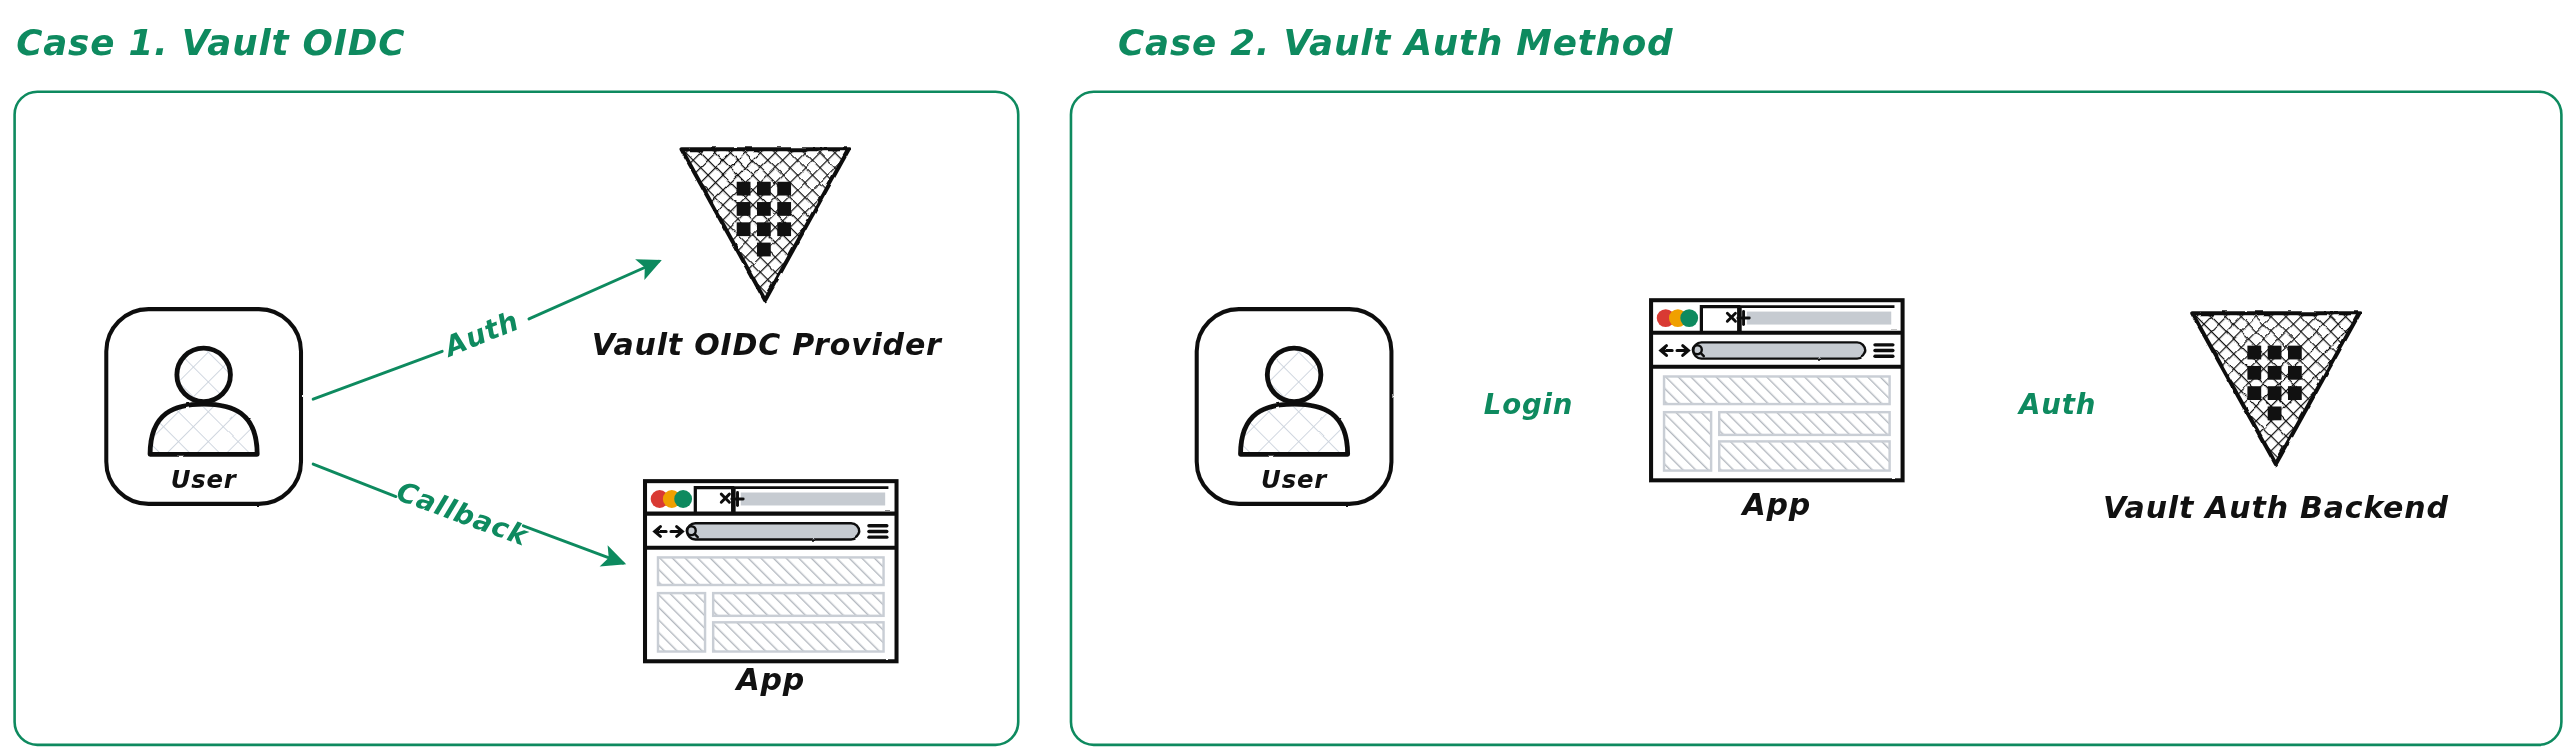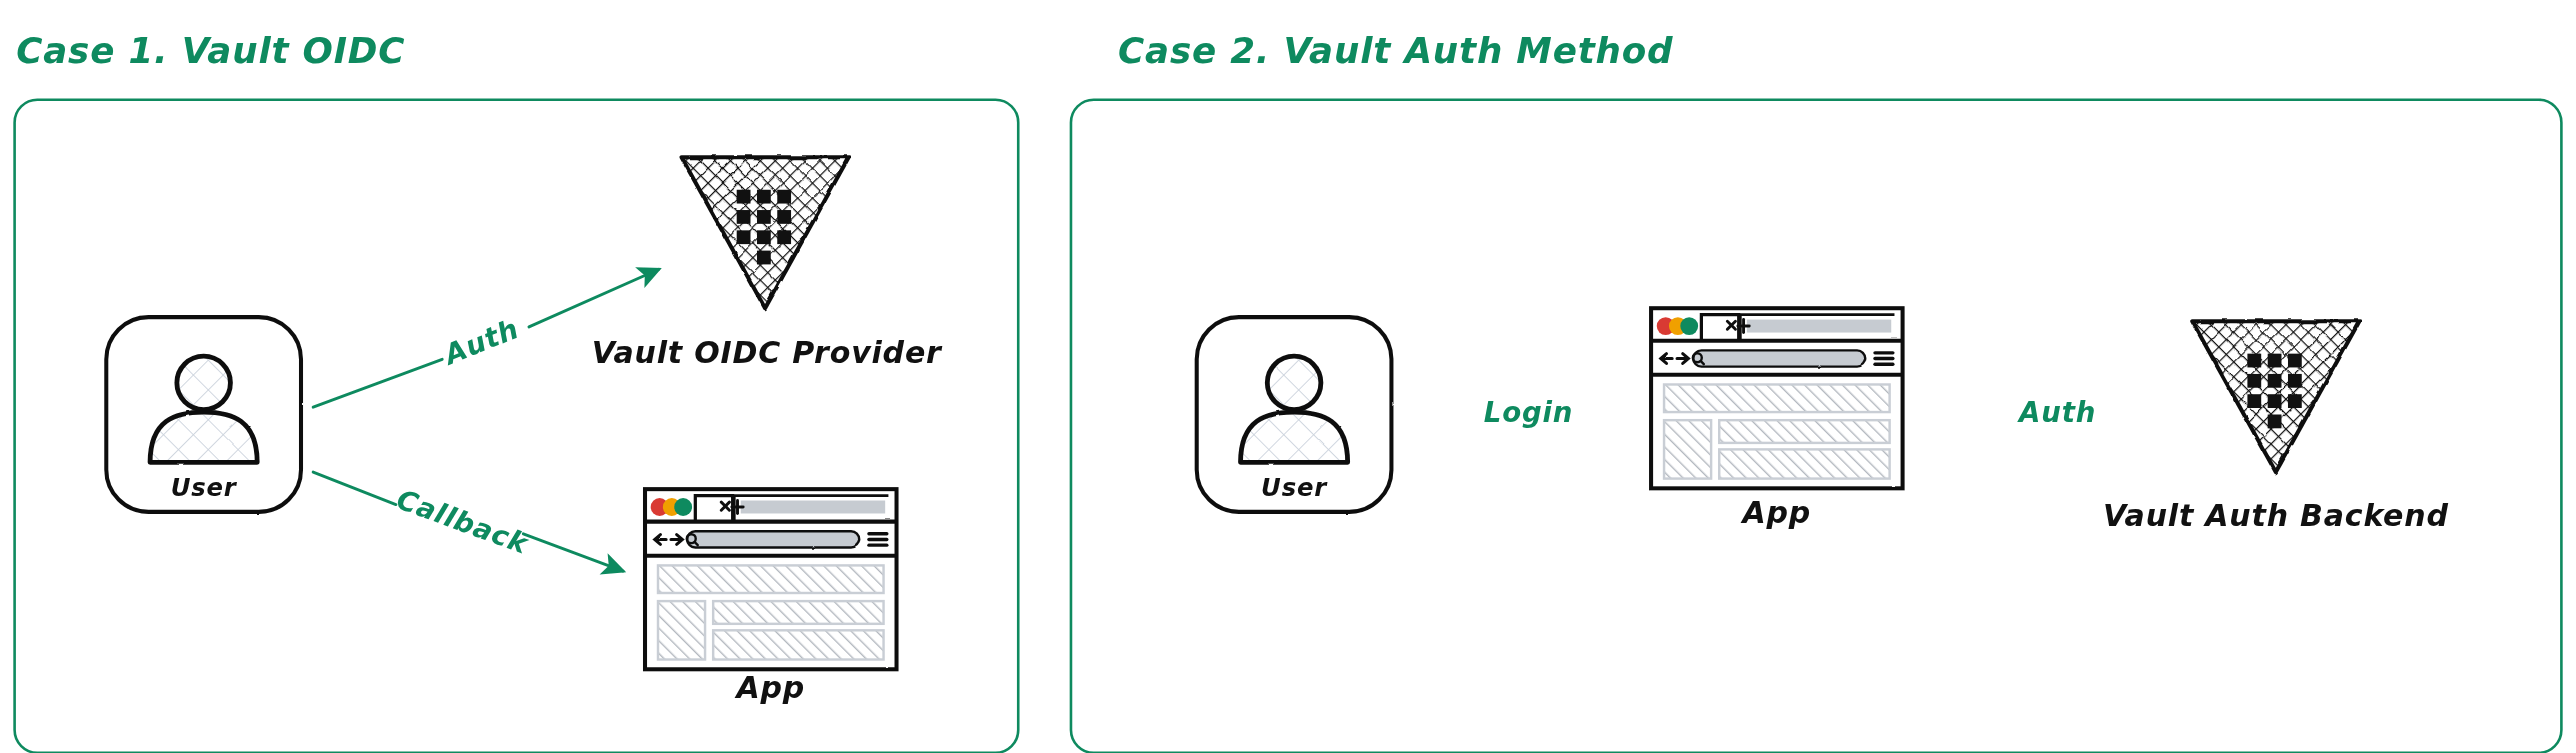--- a/index.html
+++ b/index.html
@@ -1,20 +1,20 @@
 <!DOCTYPE html>
 <html style="font-size:13px"><head>
 <meta charset="utf-8">
 <style>
   html,body{margin:0;padding:0;background:#ffffff;}
   body{
     width:2576px;height:754px;overflow:hidden;position:relative;
     font-family:"DejaVu Sans", sans-serif;
   }
-  .stage{position:absolute;left:0;top:16px;width:2576px;height:606px;}
+  .stage{position:absolute;left:0;top:8px;width:2576px;height:606px;}
   .stage > svg{position:absolute;left:0;top:0;}
 
   
   .hand{
     font-family:"DejaVu Sans", sans-serif;
     font-weight:700;
     font-style:italic;
     letter-spacing:1px;
   }
 </style>

